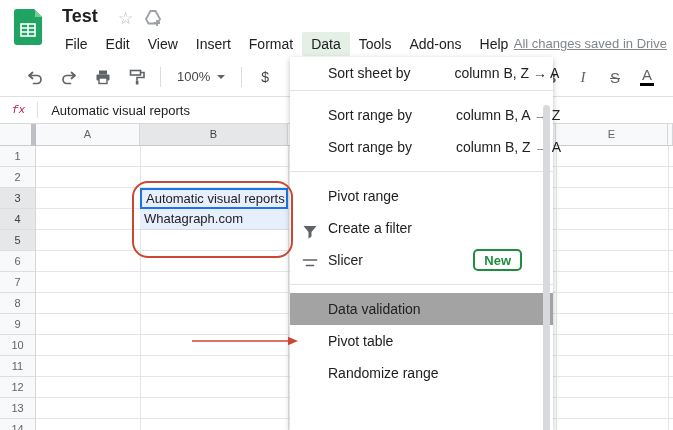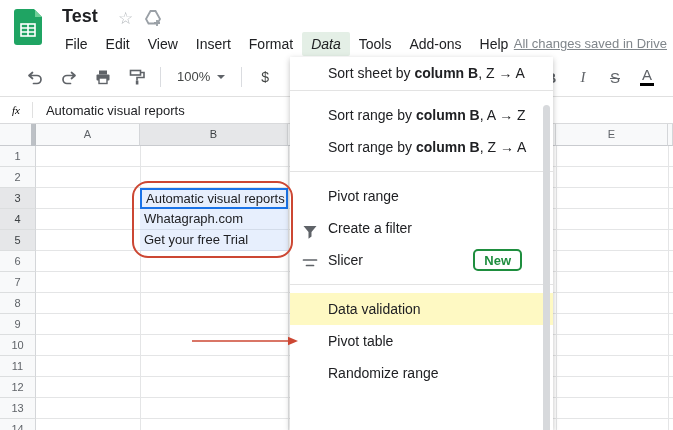--- a/index.html
+++ b/index.html
@@ -8,21 +8,21 @@
   #screen { position:relative; width:673px; height:430px; overflow:hidden; background:#fff;padding-left:32px; }
 
   
   .appbar { position:absolute; left:0; top:0; width:673px; height:57px; background:#fff; }
   .logo { position:absolute; left:13px; top:7px; }
   .doc-title { position:absolute; left:62px; top:6px; font-size:18px; font-weight:600; color:#202124; }
   .star { position:absolute; left:118px; top:8px; font-size:17px; color:#b5b9bd; }
   .drive-add { position:absolute; left:144px; top:10px; }
   .menubar { position:absolute; left:56px; top:31px; height:26px; display:flex; align-items:center; }
   .menu-btn { font-size:14px; color:#202124; padding:4px 9px; border-radius:2px; cursor:default; }
-  .menu-btn.active { background:#e4efe6;font-style:italic; }
+  .menu-btn.active { background:#e4efe6; }
   .save-status { position:absolute; right:6px; top:36px; font-size:13px; color:#80868b; text-decoration:underline; }
 
   
   .toolbar { position:absolute; left:0; top:57px; width:673px; height:40px; background:#fff; border-bottom:1px solid #e0e0e0; display:flex; align-items:center; }
   .tb-left { display:flex; align-items:center; margin-left:18px; }
   .tb-btn { width:26px; height:26px; display:flex; align-items:center; justify-content:center; margin:0 4px; border-radius:2px; color:#5f6368; }
   .tb-sep { width:1px; height:20px; background:#dadce0; margin:0 6px; }
   .tb-zoom { display:flex; align-items:center; font-size:13px; color:#444746; padding:0 6px; margin:0 4px; }
   .caret { width:0; height:0; border-left:4px solid transparent; border-right:4px solid transparent; border-top:4px solid #5f6368; margin-left:7px; }
   .tb-text { font-size:14px; color:#444746; }
@@ -31,21 +31,21 @@
   .tb-right { position:absolute; right:10px; top:0; height:40px; display:flex; align-items:center; }
   .tb-right .tb-btn { margin:0 3px; font-size:15px; }
   .bold-b { font-weight:bold; }
   .italic-i { font-style:italic; font-family:"Liberation Serif", serif; }
   .strike-s { text-decoration:line-through; }
   .color-a { display:flex; flex-direction:column; align-items:center; line-height:14px; }
   .color-a .bar { width:14px; height:3px; background:#000; margin-top:1px; }
 
   
   .fxbar { position:absolute; left:0; top:97px; width:673px; height:27px; background:#fff; border-bottom:1px solid #d9dadc; display:flex; align-items:center; }
-  .fx { font-style:italic; font-size:11px; color:#000000; margin-left:12px; font-family:Liberation Serif, serif; }
+  .fx { font-style:italic; font-size:11px; color:#be185d; margin-left:12px; font-family:Liberation Mono, monospace; }
   .fx-sep { width:1px; height:16px; background:#e0e0e0; margin-left:12px; }
   .fx-value { font-size:13px; color:#202124; margin-left:13px; }
 
   
   .grid { position:absolute; left:0; top:124px; width:673px; height:306px; }
   .colheads { position:absolute; left:0; top:0; height:22px; width:673px; }
   .colhead { position:absolute; top:0; height:22px; background:#f8f9fa; border-right:1px solid #d4d6d9; border-bottom:1px solid #c9cbcf; font-size:11px; color:#5f6368; text-align:center; line-height:21px; }
   .colhead.sel { background:#e6e7e9; color:#3c4043; }
   .corner { position:absolute; left:0; top:0; width:36px; height:22px; background:#f8f9fa; border-right:1px solid #b9bdc1; border-bottom:1px solid #c9cbcf; }
   .corner .grip { position:absolute; right:0; top:0; width:4px; height:22px; background:#bdc1c6; }
@@ -65,22 +65,22 @@
   .red-arrow { position:absolute; left:190px; top:334px; z-index:40; pointer-events:none; }
 
   
   .dropdown { position:absolute; left:290px; top:57px; width:263px; height:373px; background:#fff; z-index:20; box-shadow:0 2px 6px rgba(0,0,0,0.25); }
   .dd-sec1 { padding:0; }
   .dd-sec { padding:8px 0; }
   .dd-sec.last { padding-bottom:0; }
   .dd-divider { height:0; border-top:1px solid #e3e3e3; }
   .dd-item { position:relative; height:32px; line-height:32px; font-size:14px; color:#202124; padding-left:38px; white-space:nowrap; }
   .dd-item.tall { height:33px; line-height:33px; }
-  .dd-item.hover { background:#fef9c3; }
-  .dd-item b { font-weight:bold; }
+  .dd-item.hover { background:#a3a3a3; }
+  .dd-item b { font-weight:normal;margin-left:40px; }
   .dd-icon { position:absolute; left:11px; top:7px; width:18px; height:18px; }
   .dd-sub-arrow { position:absolute; right:36px; top:12px; }
   .new-badge { position:absolute; right:31px; top:5px; height:22px; line-height:20px; padding:0 9px; border:2px solid #1e8e3e; border-radius:5px; color:#1e8e3e; font-size:13px; font-weight:bold; }
   .dd-scrollbar { position:absolute; right:3px; top:48px; width:7px; height:325px; background:#d7d9dc; border-radius:4px 4px 0 0; }
 </style>
 </head>
 <body>
 
 <div id="screen">
 
@@ -224,21 +224,20 @@
         <div class="rowline"></div>
     </div>
     <div class="vline" style="left:140px;"></div>
     <div class="vline" style="left:288px;"></div>
     <div class="vline" style="left:437px;"></div>
     <div class="vline" style="left:556px;"></div>
     <div class="vline" style="left:668px;"></div>
 
     <div class="cell active" style="top:64px;">Automatic visual reports</div>
     <div class="cell fill" style="top:85px;">Whatagraph.com</div>
-    <div class="cell fill" style="top:106px;">Get your free Trial</div>
   </div>
 
   <div class="dropdown">
     <div class="dd-sec1">
       <div class="dd-item tall">
         <span>Sort sheet by </span><b>column B</b><span>, Z → A</span>
       </div>
     </div>
     <div class="dd-divider"></div>
     <div class="dd-sec">

